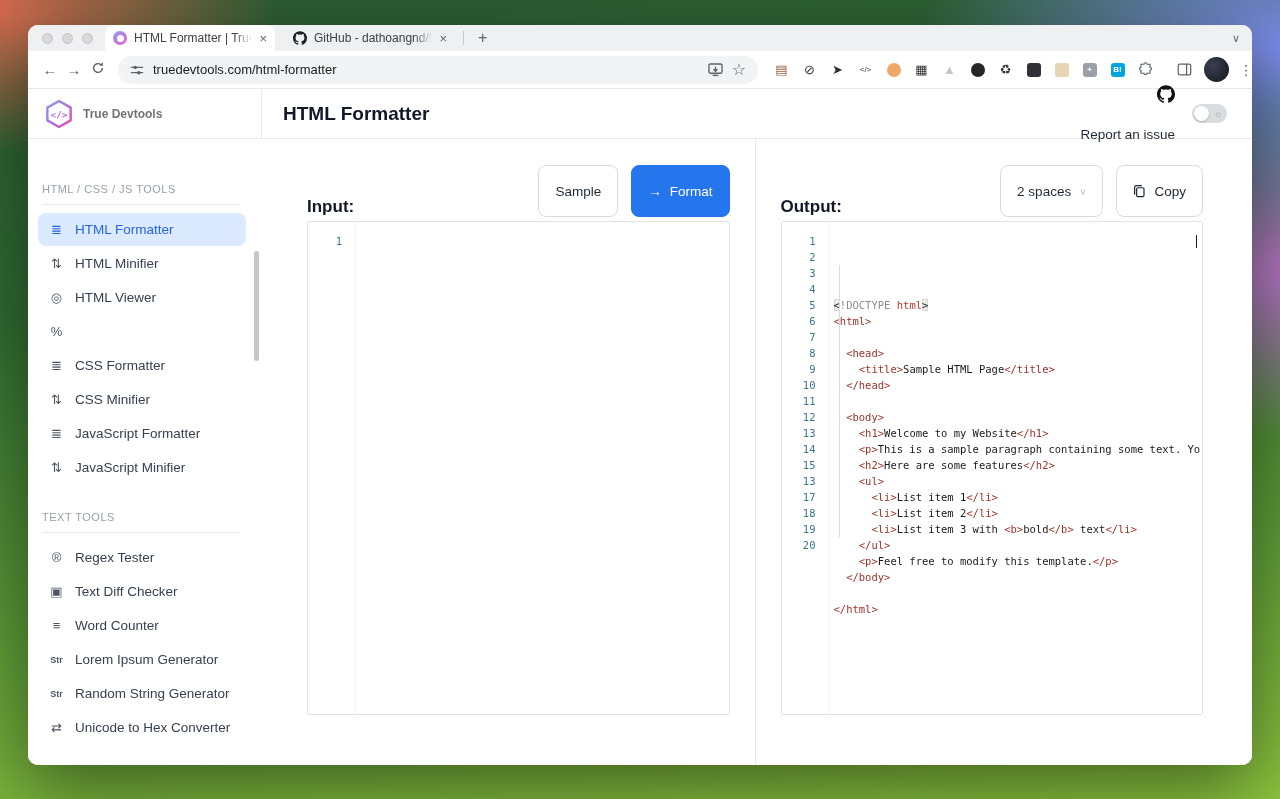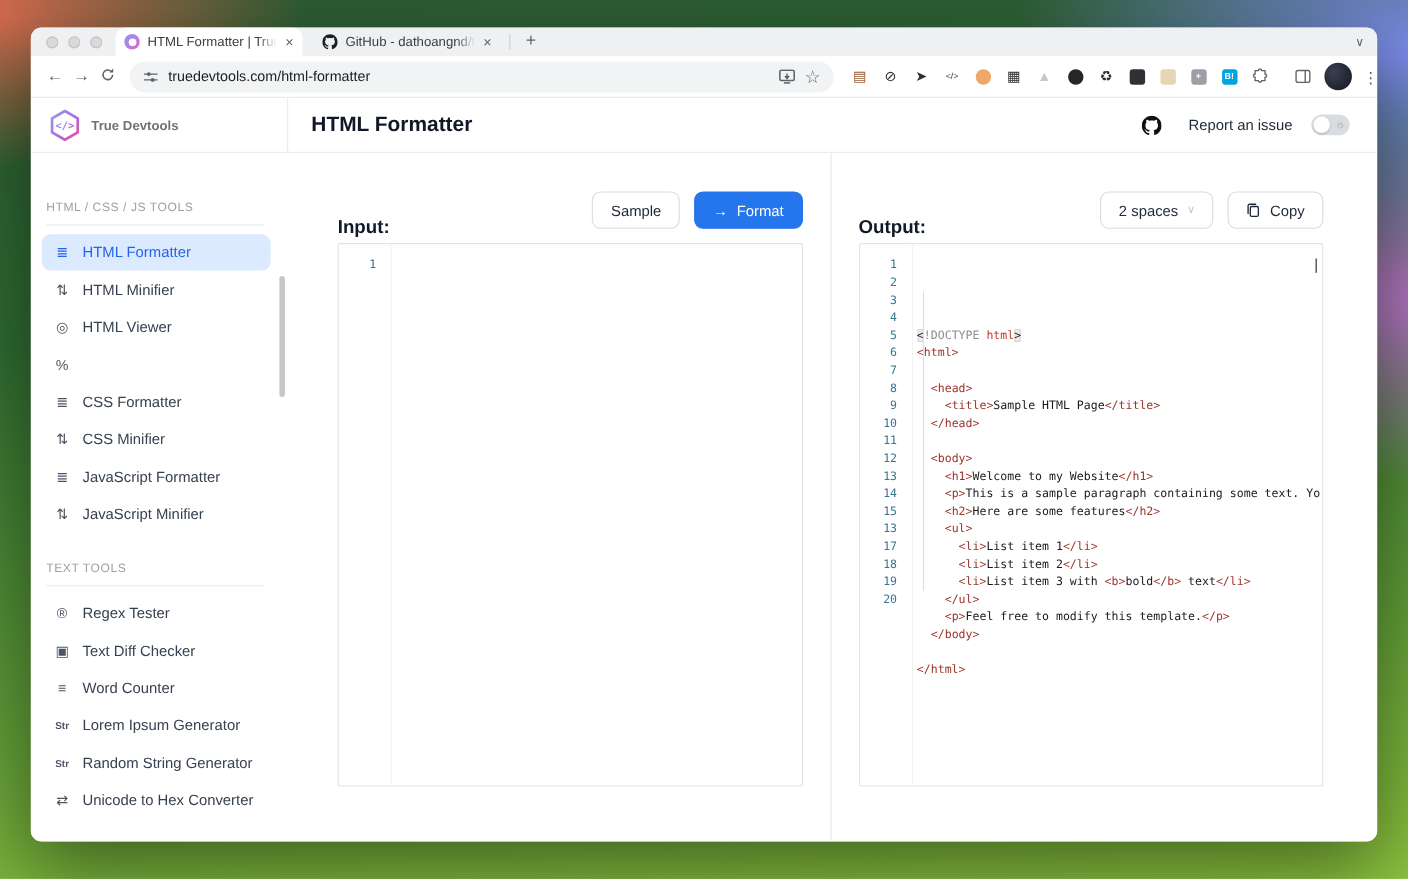--- a/index.html
+++ b/index.html
@@ -45,21 +45,21 @@
   .tb-sep{ width:1px; height:16px; background:#dadce0; margin-left:11px;}
   .avatar{ width:25px; height:25px; border-radius:50%; background:radial-gradient(circle at 35% 35%, #3a3f52, #15171d); margin-left:11px; flex:none;}
   .kebab{ margin-left:10px; color:#5f6368; font-size:14px;}
   
   .site{ flex:1; display:flex; flex-direction:column; min-height:0; background:#fff;}
   .hdr{ height:50px; flex:none; display:flex; align-items:center; border-bottom:1px solid #e9e9e9;}
   .brand{ width:234px; height:100%; flex:none; display:flex; align-items:center; gap:10px; padding-left:17px; border-right:1px solid #e9e9e9;}
   .brand-name{ font-size:12px; font-weight:bold; color:#737373;}
   .page-title{ margin-left:21px; font-size:19px; font-weight:bold; color:#111827;}
   .hdr-right{ margin-left:auto; display:flex; align-items:center; gap:9px; padding-right:25px;}
-  .report{ font-size:13.5px; color:#1f2937; display:flex; align-items:center; gap:24px;}
+  .report{ font-size:13.5px; color:#1f2937; display:flex; align-items:flex-end; gap:24px;flex-direction:column;}
   .toggle{ width:35px; height:19px; border-radius:10px; background:#dadde0; position:relative; margin-left:8px;}
   .toggle .knob{ position:absolute; left:2px; top:2px; width:15px; height:15px; border-radius:50%; background:#fff; box-shadow:0 1px 2px rgba(0,0,0,.2);}
   .toggle .sun{ position:absolute; right:4px; top:3px; font-size:10px; color:#9aa0a6; line-height:13px;}
   
   .content{ flex:1; display:flex; min-height:0;}
   .sidebar{ width:234px; flex:none; padding:17px 16px 0 8px; position:relative;}
   .search{ height:30px; border:1px solid #d6dade; border-radius:8px; display:flex; align-items:center; gap:7px; padding:0 9px; color:#9ca3af;}
   .search input{ border:none; outline:none; font-size:13px; width:100%; background:transparent; font-family:inherit; color:#374151;}
   .search input::placeholder{ color:#9ca3af;}
   .sect-label{ margin:27px 0 0 6px; font-size:11px; letter-spacing:.5px; color:#9aa1a9;}
@@ -70,21 +70,21 @@
   .sb-item.active{ background:#dbeafe; color:#2563eb;}
   .sb-item.active .ic{ color:#2563eb;}
   .sb-scroll{ position:absolute; right:3px; top:112px; width:5px; height:110px; border-radius:3px; background:#c6c6c6;}
   .panel-div{ width:1px; background:#e8e8e8; flex:none;}
   .panel{ flex:1; min-width:0; padding-top:35px;}
   .panel.in{ padding-left:45px; padding-right:25px;}
   .panel.out{ padding-left:25px; padding-right:49px;}
   .p-head{ display:flex; align-items:center; justify-content:space-between; margin-bottom:13px; height:34px;}
   .p-title{ font-size:17px; font-weight:bold; color:#111827;margin-top:32px;}
   .p-actions{ display:flex; gap:13px;}
-  .btn{ height:34px; padding:16px 16px; border:1px solid #d7dbe0; border-radius:8px; background:#fff; font-size:13.5px; font-weight:500; color:#1f2937; display:flex; align-items:center; gap:8px; font-family:inherit;}
+  .btn{ height:52px; padding:16px 16px; border:1px solid #d7dbe0; border-radius:8px; background:#fff; font-size:13.5px; font-weight:500; color:#1f2937; display:flex; align-items:center; gap:8px; font-family:inherit;}
   .btn.primary{ background:#2575ec; border-color:#2575ec; color:#fff;}
   .btn .chev{ color:#c0c4c8; font-size:10px;}
   
   .editor{ height:494px; border:1px solid #e3e3e3; border-radius:2px; background:#fff; display:flex; overflow:hidden; position:relative;
            font-family:"DejaVu Sans Mono",monospace; font-size:10.5px; line-height:16px;}
   .gutter{ width:48px; flex:none; padding:11px 13px 0 0; text-align:right; color:#38758f; border-right:1px solid #f3f3f3;}
   .codearea{ flex:1; min-width:0; padding:11px 0 0 4px; white-space:pre; overflow:hidden; position:relative; color:#1a1a1a;}
   .cl{ height:16px;}
   .tag{ color:#9a332a;}
   .meta{ color:#8c8c8c;}

